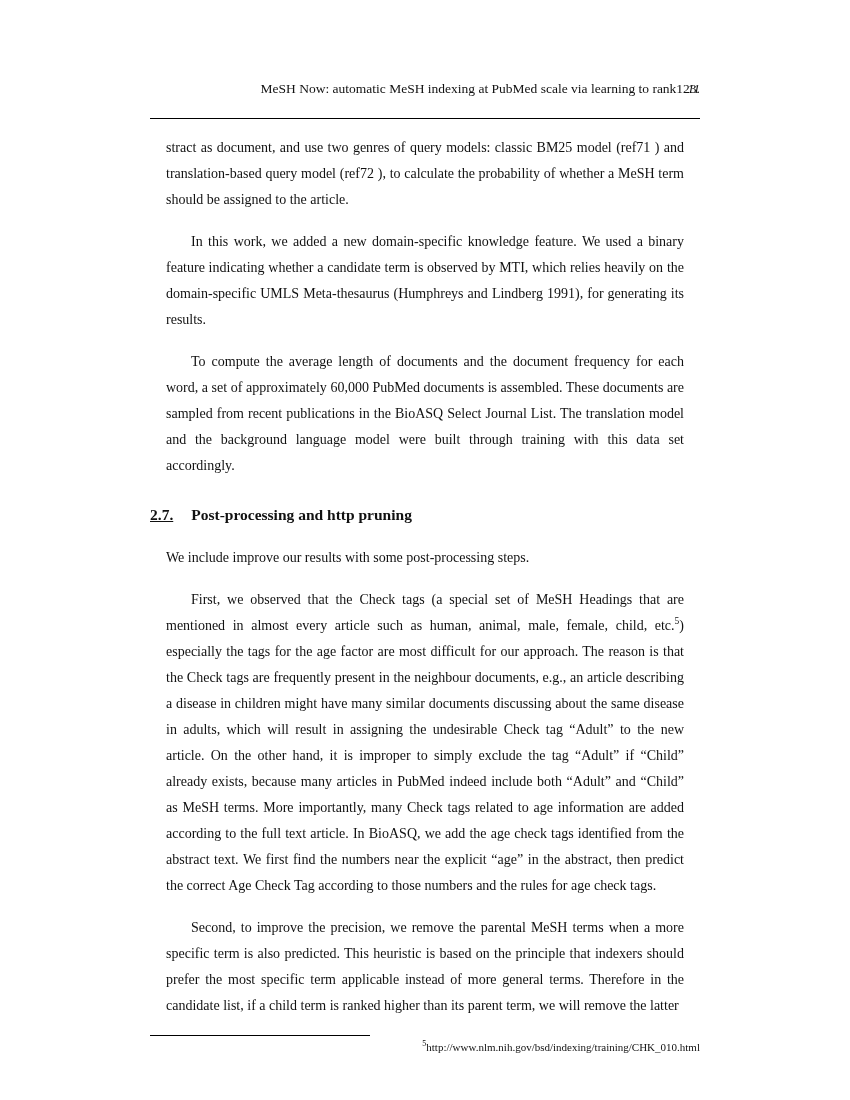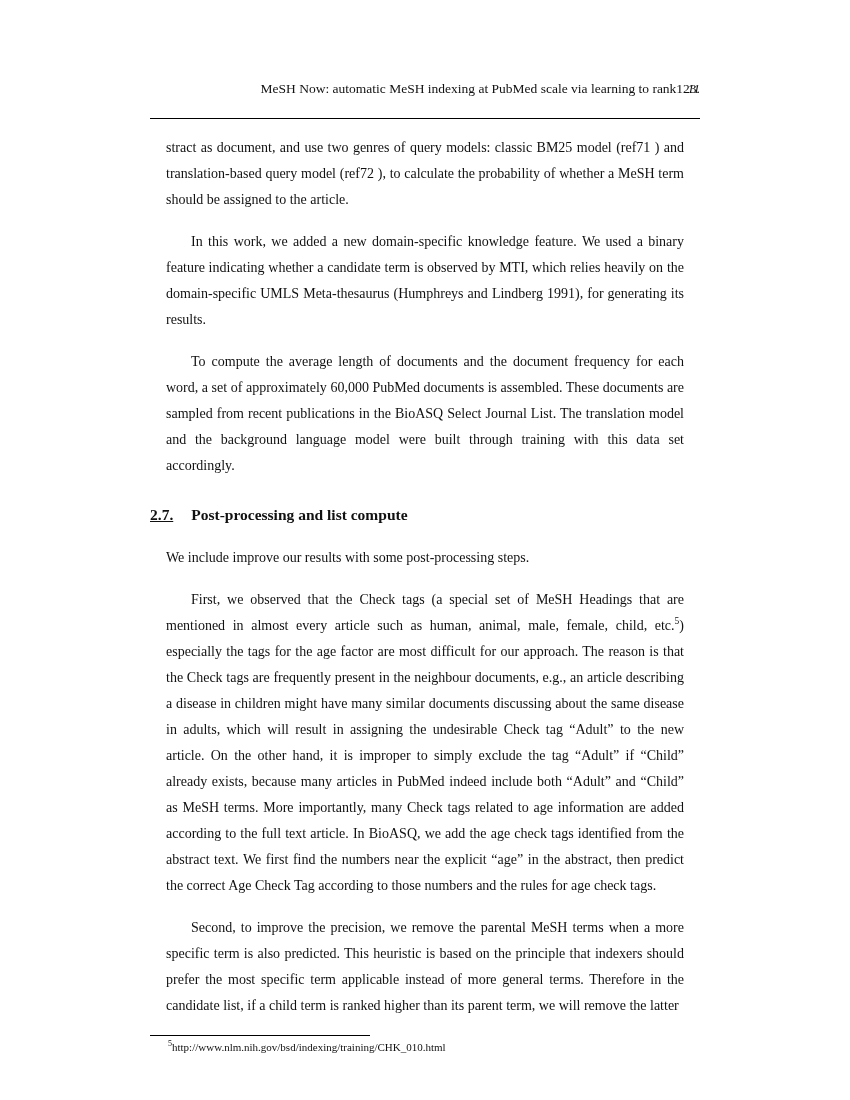--- a/index.html
+++ b/index.html
@@ -59,20 +59,21 @@
     font-size: 15.5px;
     font-weight: bold;
     line-height: 20px;
   }
   .section-number {
     margin-right: 18px;
     text-decoration: underline;
   }
   .footnote-block {
     margin-top: 9px;
+    text-align: right;
   }
   .footnote-separator {
     width: 220px;
     border-top: 1.2px solid #000000;
     margin-bottom: 4px;
   }
   .footnote-text {
     font-size: 11px;
     line-height: 15px;
     text-indent: 18px;
@@ -95,21 +96,21 @@
       <span class="page-number">11</span>
     </div>
 
     <p class="body-para">stract as document, and use two genres of query models: classic BM25 model (ref71 ) and translation-based query model (ref72 ), to calculate the probability of whether a MeSH term should be assigned to the article.</p>
 
     <p class="body-para indented">In this work, we added a new domain-specific knowledge feature. We used a binary feature indicating whether a candidate term is observed by MTI, which relies heavily on the domain-specific UMLS Meta-thesaurus (Humphreys and Lindberg 1991), for generating its results.</p>
 
     <p class="body-para indented">To compute the average length of documents and the document frequency for each word, a set of approximately 60,000 PubMed documents is assembled. These documents are sampled from recent publications in the BioASQ Select Journal List. The translation model and the background language model were built through training with this data set accordingly.</p>
 
     <h2 class="section-heading">
-      <span class="section-number">2.7.</span><span>Post-processing and list compute</span>
+      <span class="section-number">2.7.</span><span>Post-processing and http pruning</span>
     </h2>
 
     <p class="body-para">We include improve our results with some post-processing steps.</p>
 
     <p class="body-para indented"><span>First, we observed that the Check tags (a special set of MeSH Headings that are mentioned in almost every article such as human, animal, male, female, child, etc.</span><sup class="fn-ref">5</sup><span>) especially the tags for the age factor are most difficult for our approach. The reason is that the Check tags are frequently present in the neighbour documents, e.g., an article describing a disease in children might have many similar documents discussing about the same disease in adults, which will result in assigning the undesirable Check tag “Adult” to the new article. On the other hand, it is improper to simply exclude the tag “Adult” if “Child” already exists, because many articles in PubMed indeed include both “Adult” and “Child” as MeSH terms. More importantly, many Check tags related to age information are added according to the full text article. In BioASQ, we add the age check tags identified from the abstract text. We first find the numbers near the explicit “age” in the abstract, then predict the correct Age Check Tag according to those numbers and the rules for age check tags.</span></p>
 
     <p class="body-para indented">Second, to improve the precision, we remove the parental MeSH terms when a more specific term is also predicted. This heuristic is based on the principle that indexers should prefer the most specific term applicable instead of more general terms. Therefore in the candidate list, if a child term is ranked higher than its parent term, we will remove the latter</p>
 
     <div class="footnote-block">
       <div class="footnote-separator"></div>

